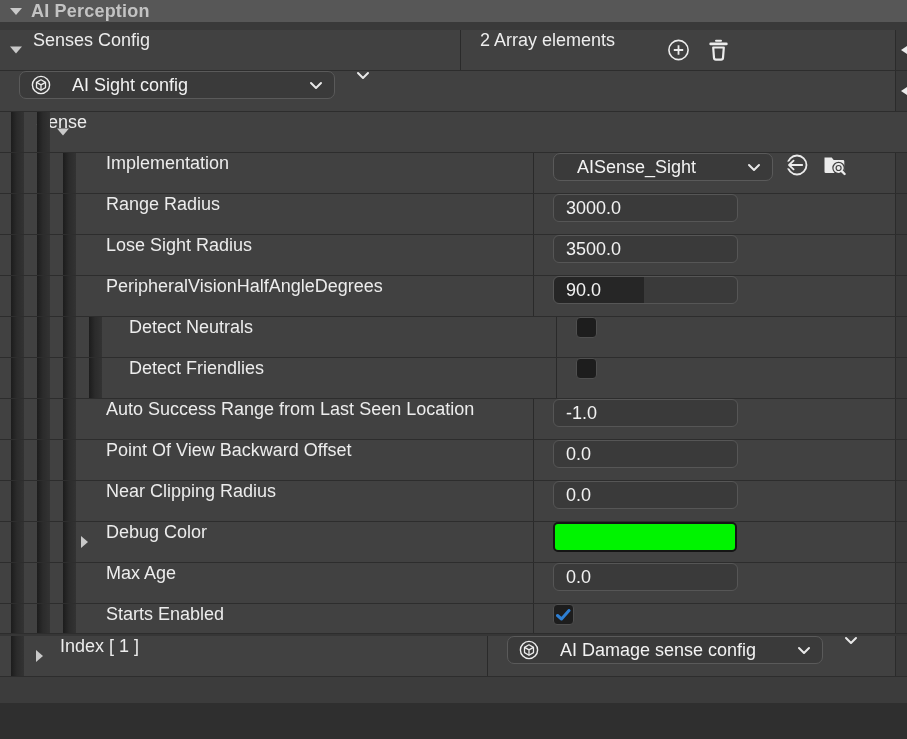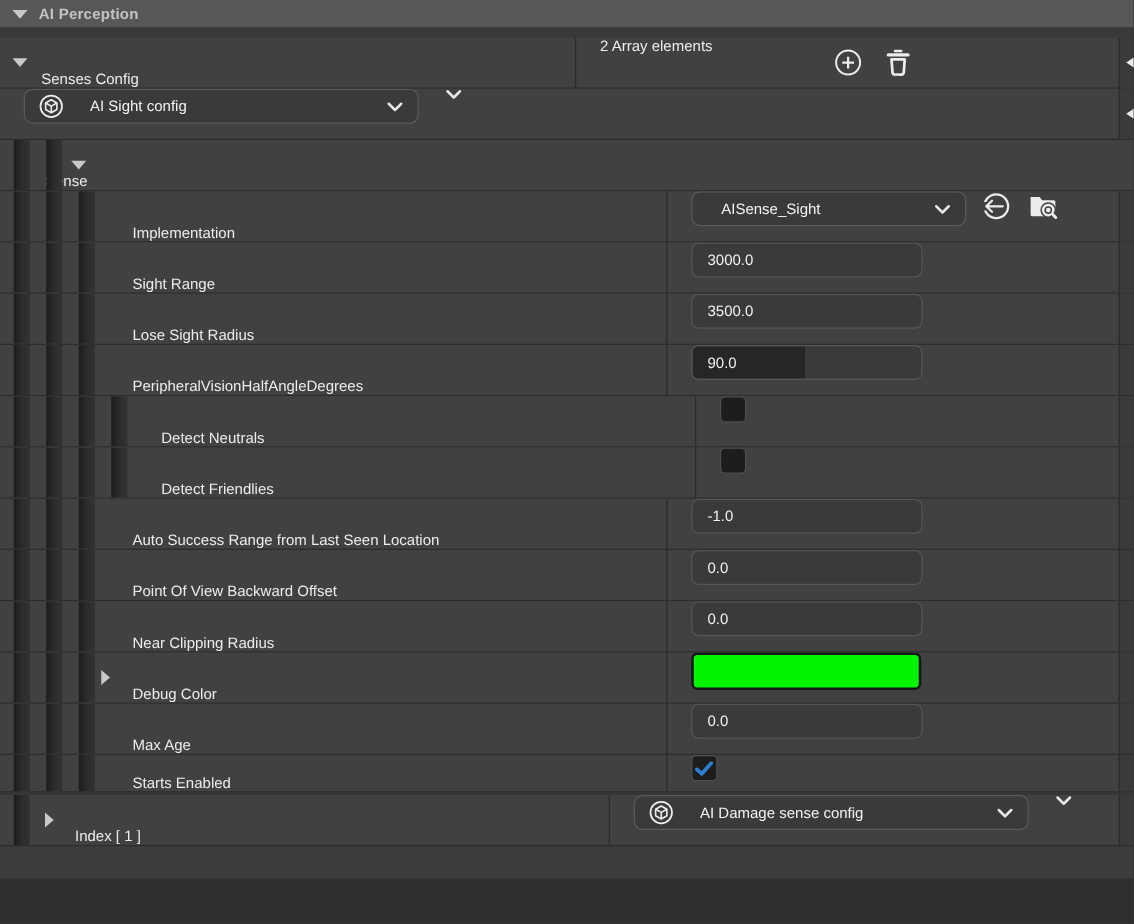--- a/index.html
+++ b/index.html
@@ -1,31 +1,31 @@
 <!DOCTYPE html>
 <html><head>
 <meta charset="utf-8">
 <style>
   html,body{margin:0;padding:0;background:#2f2f2f;}
   .panel{
     position:relative;width:907px;height:703px;overflow:hidden;
     background:#3c3c3c;color:#ededed;
-    font-family:"Liberation Sans","DejaVu Sans",sans-serif;font-size:12px;
+    font-family:"Liberation Sans","DejaVu Sans",sans-serif;font-size:18px;
     user-select:none;
   }
   
   .cat-hdr{height:22px;background:#575757;display:flex;align-items:center;}
   .cat-hdr .hdr-arr{margin:0 9px 0 10px;}
   .cat-hdr .hdr-title{font-weight:bold;color:#c3c3c3;letter-spacing:.2px;}
   .hdr-gap{height:8px;background:#393939;}
   
   .row{display:flex;height:40px;border-bottom:1px solid #2d2d2d;background:#414141;}
   .row.short{height:29px;}
   .spacer{height:2px;background:#363636;}
-  .name{position:relative;width:427px;flex:none;display:flex;align-items:flex-end;
+  .name{position:relative;width:427px;flex:none;display:flex;align-items:flex-start;
         overflow:hidden;border-right:1px solid #2a2a2a;white-space:nowrap;}
   .row.fullspan .name{width:auto;flex:1;border-right:none;}
   .val{flex:1;display:flex;align-items:flex-start;padding-left:19px;position:relative;overflow:hidden;}
   .gutter{flex:none;width:11px;background:#3a3a3a;border-left:1px solid #2b2b2b;position:relative;}
   .reset-tri{position:absolute;right:-3px;top:50%;transform:translateY(-50%);
              width:0;height:0;border-right:9px solid #ececec;
              border-top:6px solid transparent;border-bottom:6px solid transparent;}
   
   .strip{position:absolute;top:0;bottom:0;width:13px;
          background:linear-gradient(90deg,#1c1c1c,#2b2b2b 45%,#333333);}
@@ -176,21 +176,21 @@
       </span>
     </div>
     <div class="gutter"></div>
   </div>
 
   <div class="row">
     <div class="name ind3">
       <i class="strip s0"></i>
       <i class="strip s1"></i>
       <i class="strip s2"></i>
-      <span class="lbl">Sight Range</span>
+      <span class="lbl">Range Radius</span>
     </div>
     <div class="val">
       <div class="spin">
         <span>3000.0</span>
       </div>
     </div>
     <div class="gutter"></div>
   </div>
 
   <div class="row">

